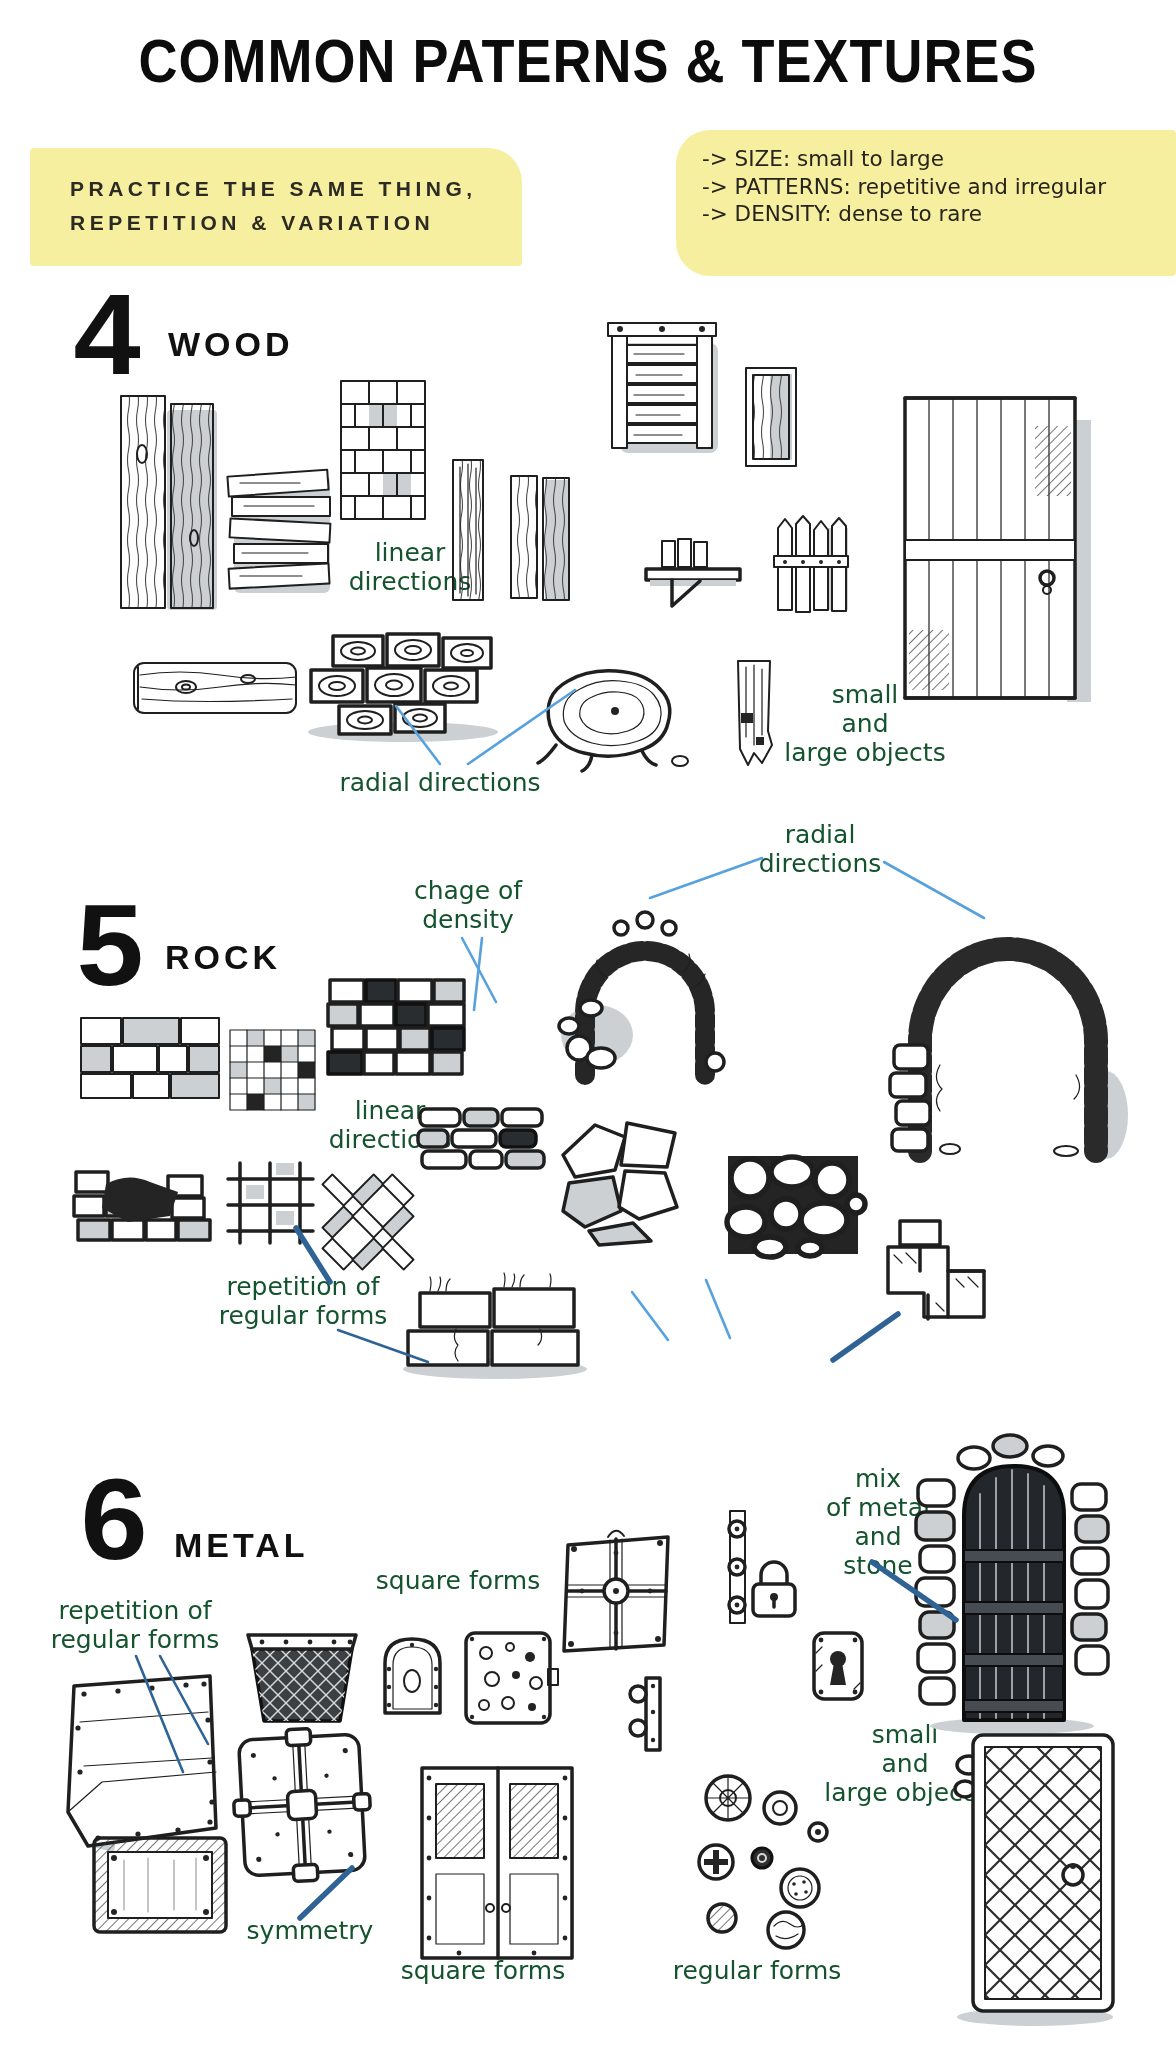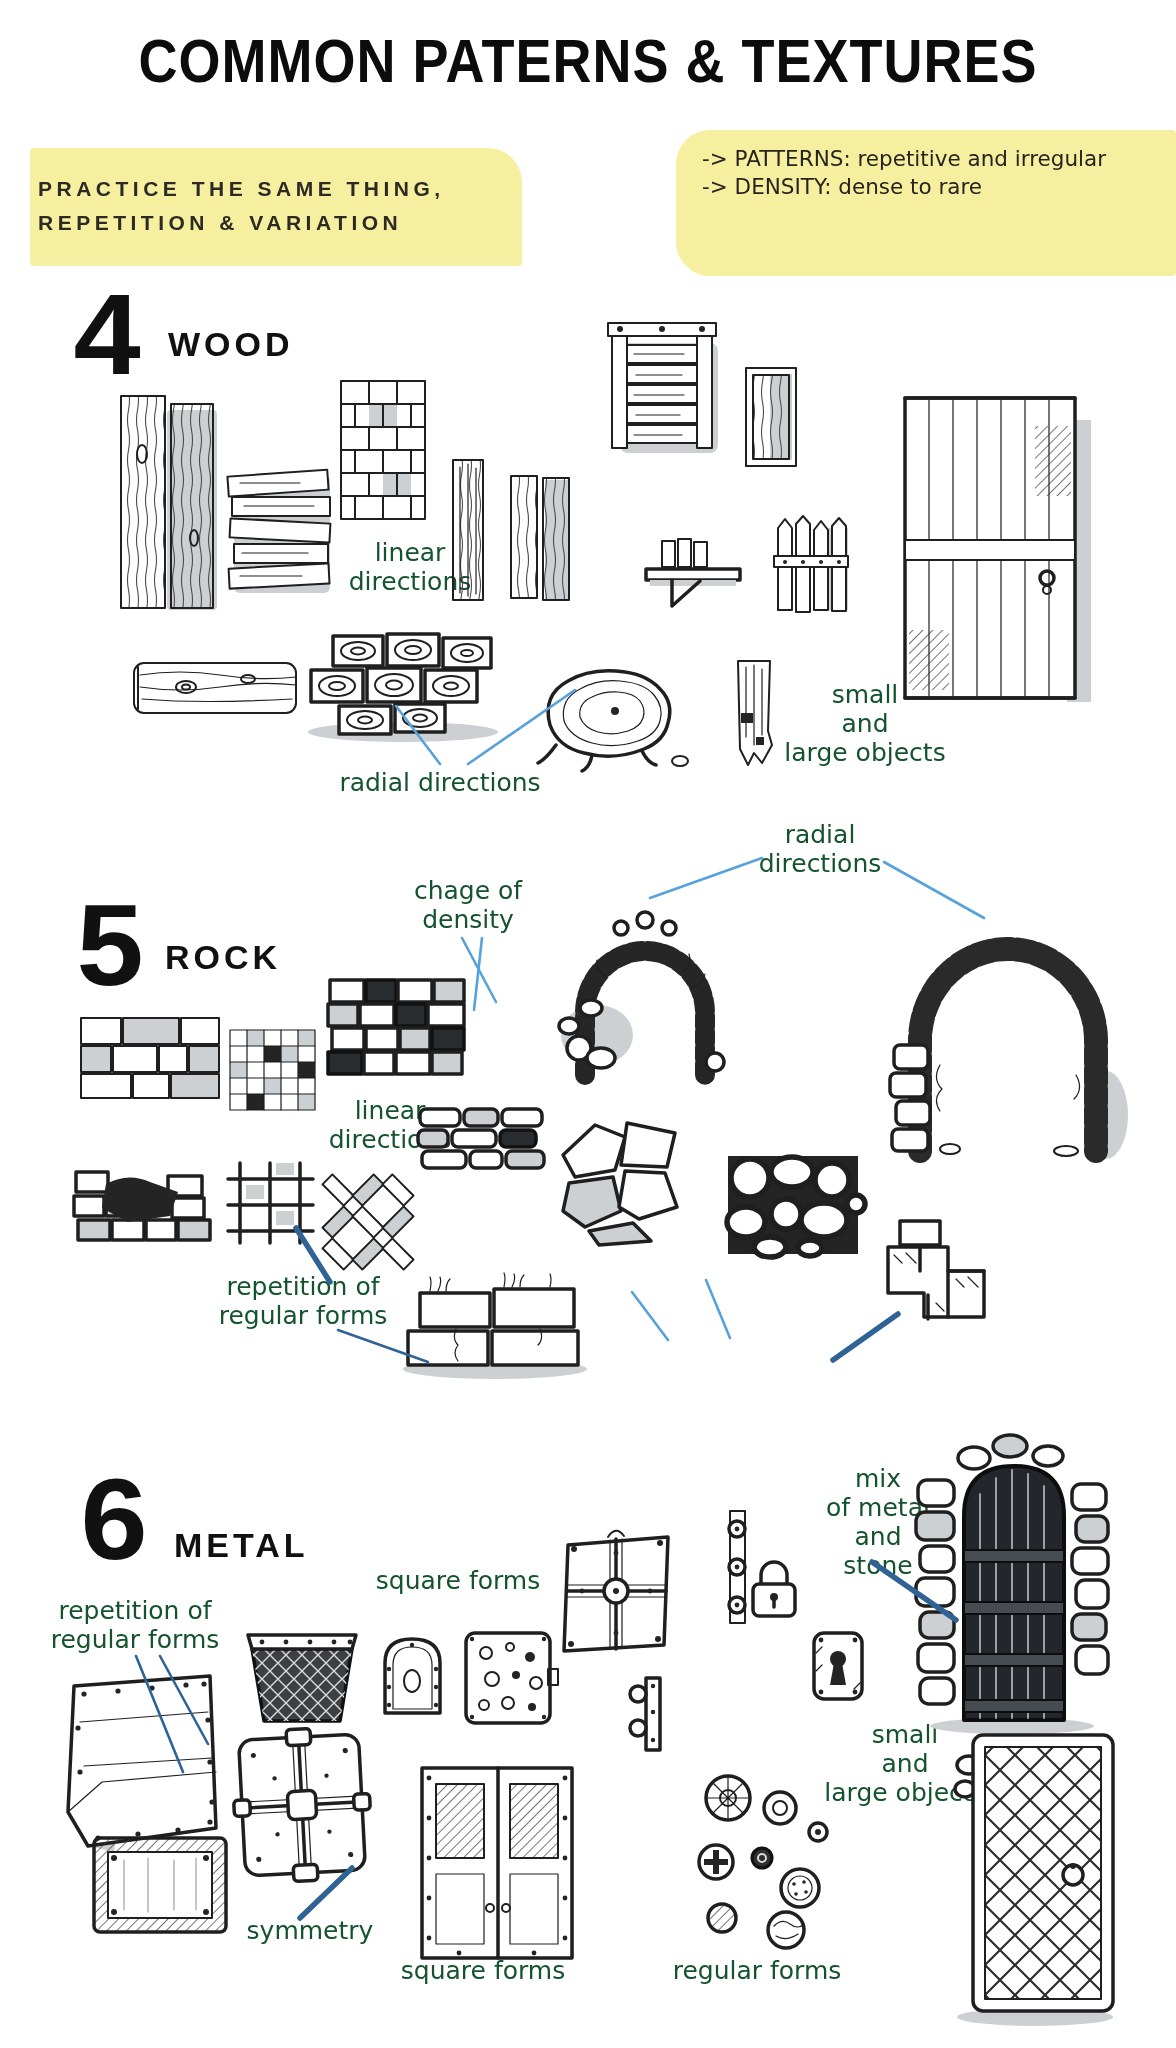--- a/index.html
+++ b/index.html
@@ -5,21 +5,21 @@
   html,body { margin:0; padding:0; background:#ffffff; }
   #poster { position:relative; width:1176px; height:2048px; background:#fff;
             font-family:"Liberation Sans",sans-serif; overflow:hidden; }
 
   .title { position:absolute; left:0; right:0; top:30px; text-align:center;
            font-size:54px; font-weight:900; letter-spacing:1px; color:#0c0c0c;
            transform:scaleY(1.12); font-family:"Liberation Sans",sans-serif; }
 
   .note { position:absolute; background:#f6efa0; }
   .note-left { left:30px; top:148px; width:492px; height:118px; border-radius:4px 34px 4px 4px; }
-  .note-left .note-text { padding:24px 0 0 8px; font-weight:700; font-size:21px;
+  .note-left .note-text { padding:24px 0 0 40px; font-weight:700; font-size:21px;
            letter-spacing:4.5px; line-height:1.6; color:#2c2a22; white-space:pre-line; }
   .note-right { left:676px; top:130px; width:500px; height:146px; border-radius:34px 4px 4px 34px; }
   .note-right .note-lines { padding:15px 0 0 26px; font-family:"DejaVu Sans",sans-serif;
            font-size:21.5px; line-height:1.29; color:#26241c; font-weight:500; }
 
   .sec-num  { position:absolute; font-size:115px; font-weight:900; color:#111;
               line-height:0.82; transform:scaleX(1.05); }
   .sec-name { position:absolute; font-size:34px; font-weight:900; color:#111; letter-spacing:4px; }
 
   .ann { position:absolute; color:#14532d; font-size:25px; line-height:1.16; text-align:center;
@@ -65,20 +65,21 @@
 <div id="poster">
 
   <div class="title">COMMON PATERNS &amp; TEXTURES</div>
 
   <div class="note note-left">
     <div class="note-text">PRACTICE THE SAME THING,
 REPETITION &amp; VARIATION</div>
   </div>
   <div class="note note-right">
     <div class="note-lines">
+      <div>-&gt; SIZE: small to large</div>
       <div>-&gt; PATTERNS: repetitive and irregular</div>
       <div>-&gt; DENSITY: dense to rare</div>
     </div>
   </div>
 
   <div class="sec-num" style="left:75px;top:287px">4</div>
   <div class="sec-name" style="left:168px;top:325px">WOOD</div>
   <div class="sec-num" style="left:78px;top:898px">5</div>
   <div class="sec-name" style="left:165px;top:938px">ROCK</div>
   <div class="sec-num" style="left:82px;top:1472px">6</div>

